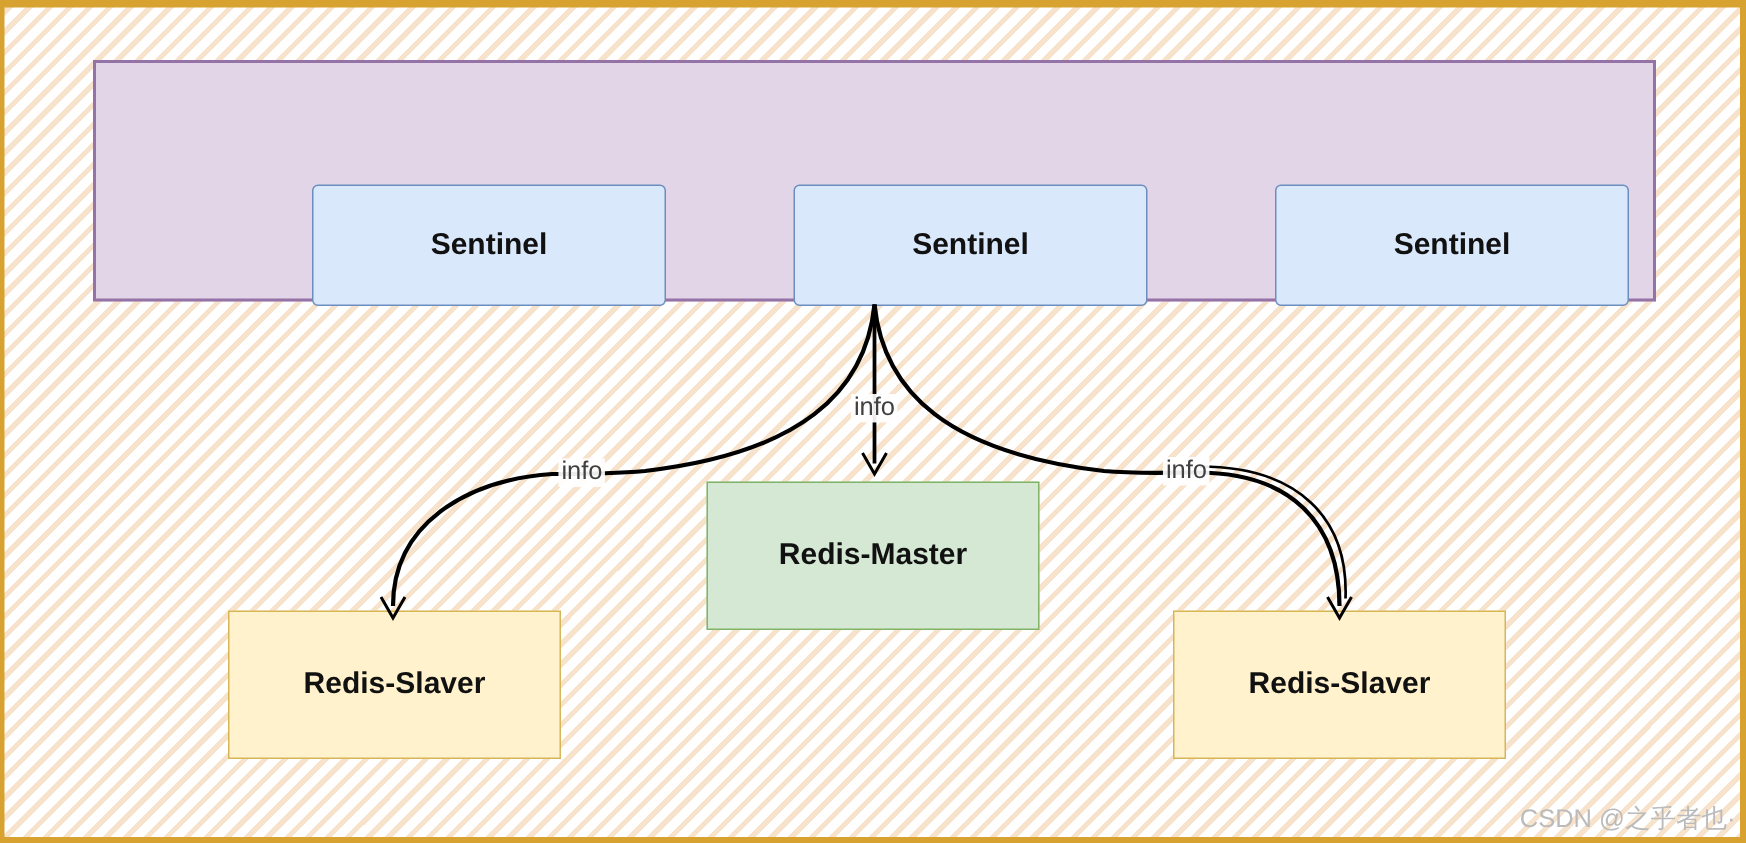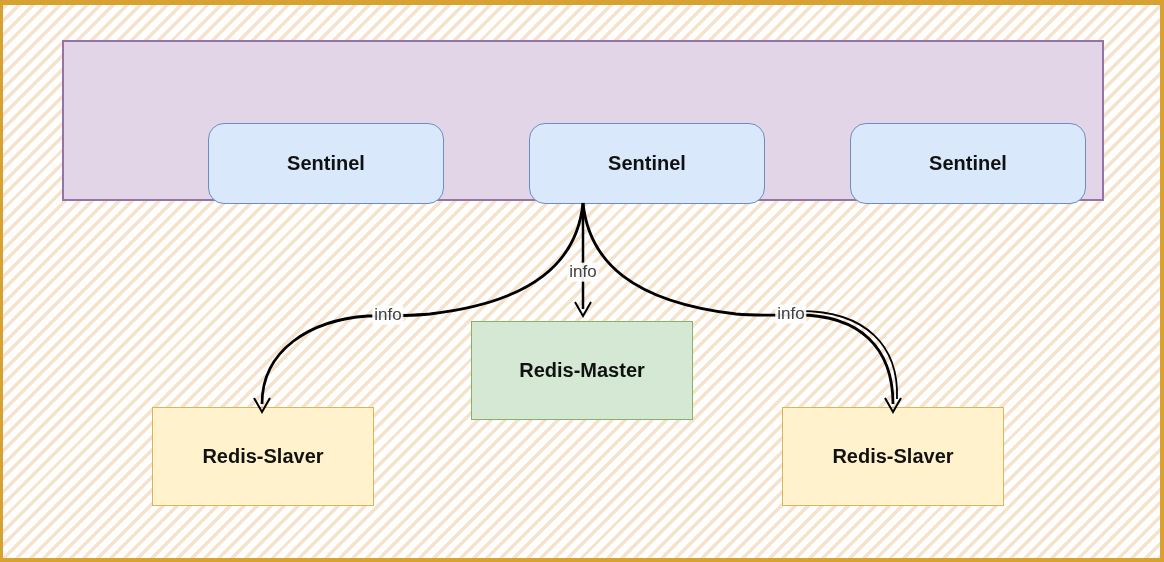--- a/index.html
+++ b/index.html
@@ -47,21 +47,21 @@
     left: 62px; top: 40px;
     width: 1042px; height: 161px;
     background: var(--group-fill);
     border: 2px solid var(--group-stroke);
   }
 
   .sentinel {
     width: 236px; height: 81px;
     background: var(--sentinel-fill);
     border: 1.5px solid var(--sentinel-stroke);
-    border-radius: 16px;
+    border-radius: 4px;
     top: 81px;
   }
   .sentinel.s1 { left: 144px; }
   .sentinel.s2 { left: 465px; }
   .sentinel.s3 { left: 786px; }
 
   .master {
     left: 471px; top: 321px;
     width: 222px; height: 99px;
     background: var(--master-fill);
@@ -148,16 +148,17 @@
   <div class="node master">
     <span>Redis-Master</span>
   </div>
   <div class="node slave left">
     <span>Redis-Slaver</span>
   </div>
   <div class="node slave right">
     <span>Redis-Slaver</span>
   </div>
 
+  <div class="watermark">CSDN @之乎者也·</div>
 
   <div class="frame"></div>
 
 </div>
 
 </body></html>

